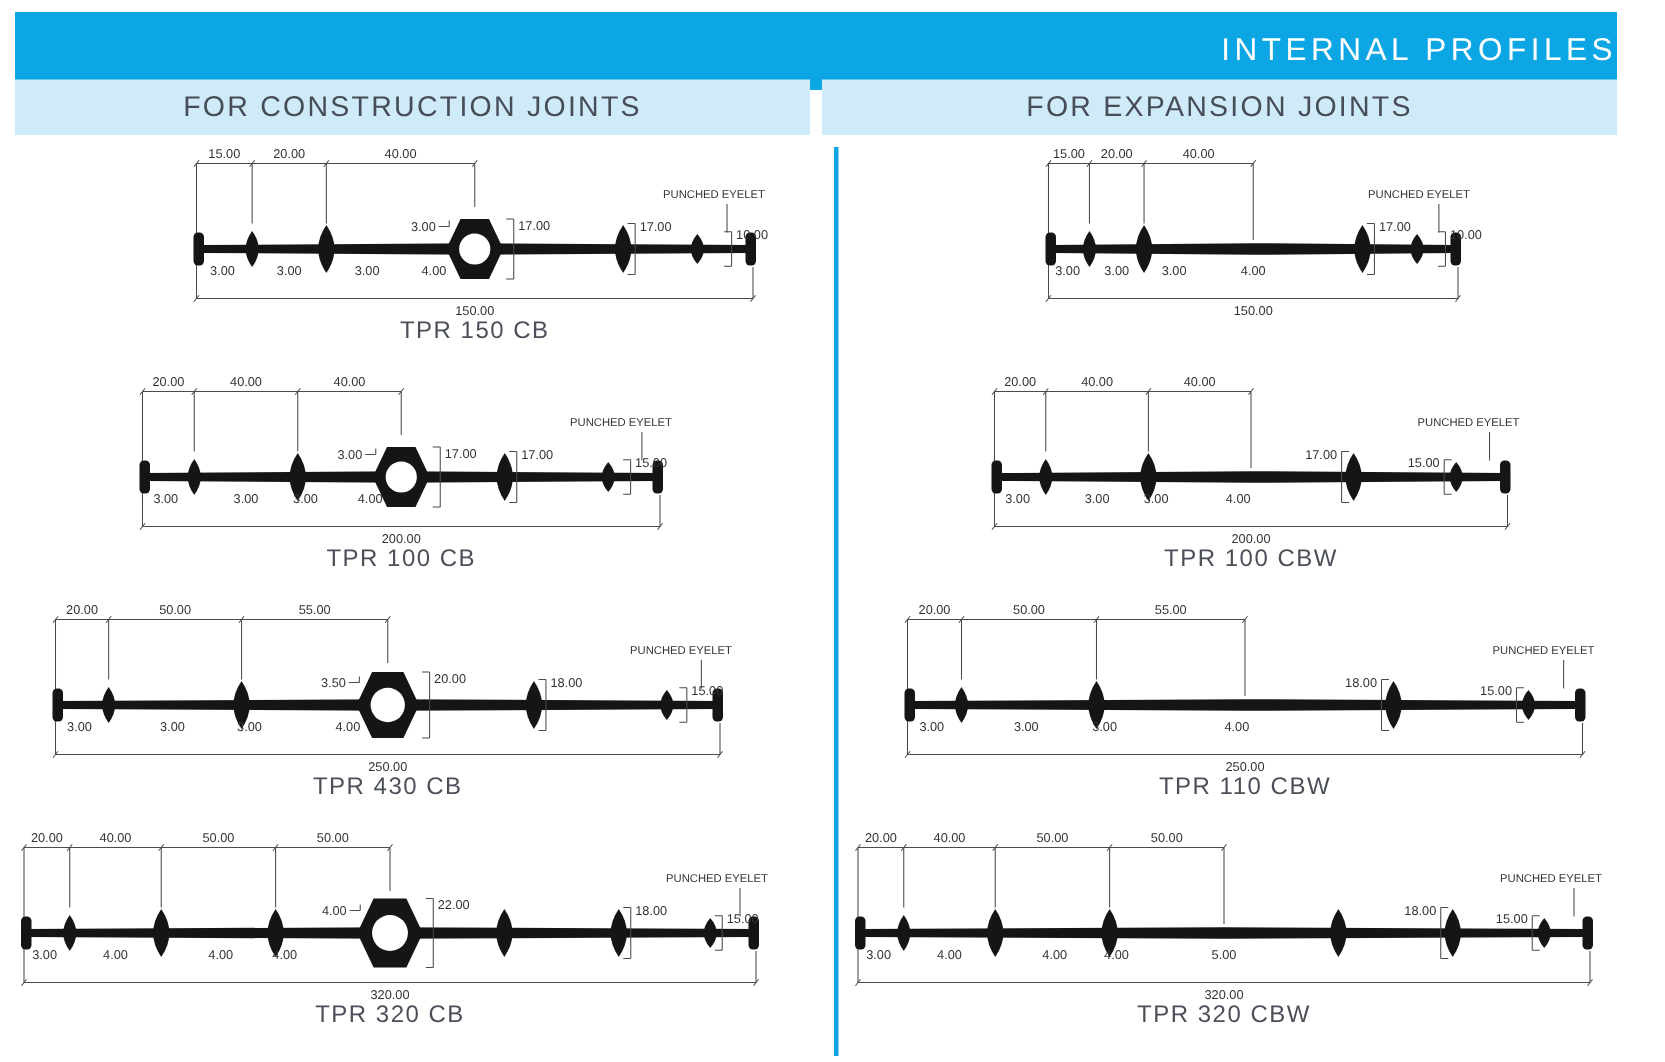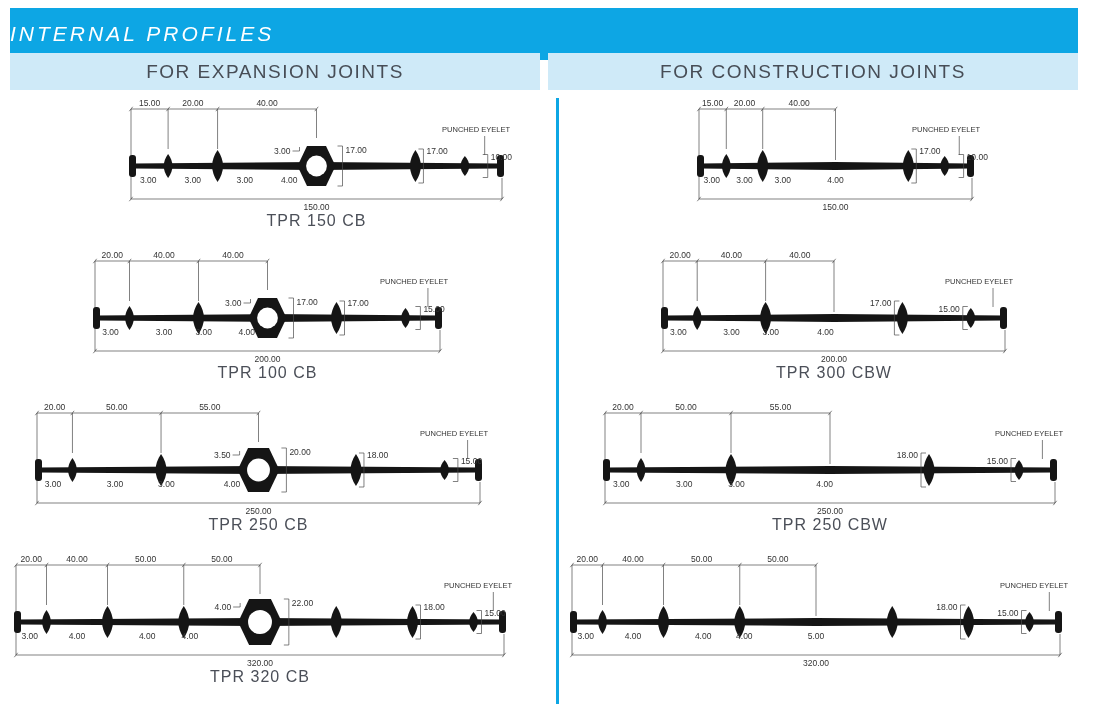--- a/index.html
+++ b/index.html
@@ -6,21 +6,21 @@
     --accent:#0da6e4; --band:#cfeaf8; --ink:#151515; --dimline:#4a4a4a;
     --title:#4b4f58; --bannertext:#ffffff; --dimtext:#333333;
   }
   html,body{margin:0;padding:0;}
   body{
     width:1110px;height:708px;background:#ffffff;position:relative;overflow:hidden;
     font-family:"Liberation Sans",sans-serif;
   }
   .banner{
     position:absolute;left:10px;top:8px;width:1068px;height:52px;background:var(--accent);
-    display:flex;align-items:center;justify-content:flex-start;font-style:italic;
+    display:flex;align-items:center;justify-content:flex-end;
   }
   .banner h1{
     margin:0;color:var(--bannertext);font-size:21px;font-weight:400;letter-spacing:3px;
   }
   .band{position:absolute;left:10px;top:53px;width:1068px;height:37px;display:flex;gap:8px;}
   .band .cell{
     flex:1;background:var(--band);display:flex;align-items:center;justify-content:center;
     font-size:19px;color:#474d56;letter-spacing:1.5px;font-weight:400;
   }
   .cols{position:absolute;left:10px;top:96px;display:flex;}
@@ -35,22 +35,22 @@
   svg{font-family:"Liberation Sans",sans-serif;}
 </style>
 </head>
 <body>
 
 <header class="banner">
   <h1>INTERNAL PROFILES</h1>
 </header>
 
 <div class="band">
+  <div class="cell">FOR CONSTRUCTION JOINTS</div>
   <div class="cell">FOR EXPANSION JOINTS</div>
-  <div class="cell">FOR CONSTRUCTION JOINTS</div>
 </div>
 
 <main class="cols">
   <section class="col" id="col0">
       <figure class="profile-fig">
         <svg viewBox="0 0 545 130" width="545" height="130">
           <line x1="121" y1="13" x2="306.5" y2="13" stroke="#4a4a4a" stroke-width="0.7"></line>
           <line x1="119.3" y1="15.2" x2="122.7" y2="10.8" stroke="#4a4a4a" stroke-width="0.7"></line>
           <line x1="121" y1="13" x2="121" y2="103" stroke="#4a4a4a" stroke-width="0.7"></line>
           <line x1="156.4" y1="15.2" x2="159.79999999999998" y2="10.8" stroke="#4a4a4a" stroke-width="0.7"></line>
@@ -195,21 +195,21 @@
           <line x1="447.876" y1="58.5" x2="442.876" y2="58.5" stroke="#4a4a4a" stroke-width="0.7"></line>
           <line x1="447.876" y1="81.5" x2="442.876" y2="81.5" stroke="#4a4a4a" stroke-width="0.7"></line>
           <text x="450.876" y="63.5" text-anchor="start" font-size="8.5" fill="#333333">15.00</text>
           <text x="42.948" y="87" text-anchor="middle" font-size="8.5" fill="#333333">3.00</text>
           <text x="104.968" y="87" text-anchor="middle" font-size="8.5" fill="#333333">3.00</text>
           <text x="156.356" y="87" text-anchor="middle" font-size="8.5" fill="#333333">3.00</text>
           <text x="221.92000000000002" y="87" text-anchor="middle" font-size="8.5" fill="#333333">4.00</text>
           <text x="478" y="36" text-anchor="end" font-size="7.5" fill="#333333">PUNCHED EYELET</text>
           <line x1="457.596" y1="40" x2="457.596" y2="59" stroke="#4a4a4a" stroke-width="0.7"></line>
         </svg>
-        <figcaption style="left: 248.5px;">TPR 250 CB</figcaption>
+        <figcaption style="left: 248.5px;">TPR 430 CB</figcaption>
       </figure>
       <figure class="profile-fig">
         <svg viewBox="0 0 545 130" width="545" height="130">
           <line x1="6" y1="13" x2="250" y2="13" stroke="#4a4a4a" stroke-width="0.7"></line>
           <line x1="4.3" y1="15.2" x2="7.7" y2="10.8" stroke="#4a4a4a" stroke-width="0.7"></line>
           <line x1="6" y1="13" x2="6" y2="103" stroke="#4a4a4a" stroke-width="0.7"></line>
           <line x1="34.8" y1="15.2" x2="38.2" y2="10.8" stroke="#4a4a4a" stroke-width="0.7"></line>
           <text x="21.25" y="9.5" text-anchor="middle" font-size="8.5" fill="#333333">20.00</text>
           <line x1="36.5" y1="13" x2="36.5" y2="53" stroke="#4a4a4a" stroke-width="0.7"></line>
           <line x1="95.8" y1="15.2" x2="99.2" y2="10.8" stroke="#4a4a4a" stroke-width="0.7"></line>
@@ -340,21 +340,21 @@
           <line x1="402.8" y1="58.5" x2="407.8" y2="58.5" stroke="#4a4a4a" stroke-width="0.7"></line>
           <line x1="402.8" y1="81.5" x2="407.8" y2="81.5" stroke="#4a4a4a" stroke-width="0.7"></line>
           <text x="399.8" y="63.5" text-anchor="end" font-size="8.5" fill="#333333">15.00</text>
           <text x="118.39" y="87" text-anchor="middle" font-size="8.5" fill="#333333">3.00</text>
           <text x="171.4" y="87" text-anchor="middle" font-size="8.5" fill="#333333">3.00</text>
           <text x="210.73000000000002" y="87" text-anchor="middle" font-size="8.5" fill="#333333">3.00</text>
           <text x="265.45" y="87" text-anchor="middle" font-size="8.5" fill="#333333">4.00</text>
           <text x="453" y="36" text-anchor="end" font-size="7.5" fill="#333333">PUNCHED EYELET</text>
           <line x1="433.03" y1="40" x2="433.03" y2="59" stroke="#4a4a4a" stroke-width="0.7"></line>
         </svg>
-        <figcaption style="left: 274px;">TPR 300 CBW</figcaption>
+        <figcaption style="left: 274px;">TPR 100 CBW</figcaption>
       </figure>
       <figure class="profile-fig">
         <svg viewBox="0 0 545 130" width="545" height="130">
           <line x1="45" y1="13" x2="270" y2="13" stroke="#4a4a4a" stroke-width="0.7"></line>
           <line x1="43.3" y1="15.2" x2="46.7" y2="10.8" stroke="#4a4a4a" stroke-width="0.7"></line>
           <line x1="45" y1="13" x2="45" y2="103" stroke="#4a4a4a" stroke-width="0.7"></line>
           <line x1="79.3" y1="15.2" x2="82.7" y2="10.8" stroke="#4a4a4a" stroke-width="0.7"></line>
           <text x="63" y="9.5" text-anchor="middle" font-size="8.5" fill="#333333">20.00</text>
           <line x1="81" y1="13" x2="81" y2="53" stroke="#4a4a4a" stroke-width="0.7"></line>
           <line x1="169.3" y1="15.2" x2="172.7" y2="10.8" stroke="#4a4a4a" stroke-width="0.7"></line>
@@ -383,21 +383,21 @@
           <line x1="451" y1="58.5" x2="456" y2="58.5" stroke="#4a4a4a" stroke-width="0.7"></line>
           <line x1="451" y1="81.5" x2="456" y2="81.5" stroke="#4a4a4a" stroke-width="0.7"></line>
           <text x="448" y="63.5" text-anchor="end" font-size="8.5" fill="#333333">15.00</text>
           <text x="61.2" y="87" text-anchor="middle" font-size="8.5" fill="#333333">3.00</text>
           <text x="124.2" y="87" text-anchor="middle" font-size="8.5" fill="#333333">3.00</text>
           <text x="176.4" y="87" text-anchor="middle" font-size="8.5" fill="#333333">3.00</text>
           <text x="264.6" y="87" text-anchor="middle" font-size="8.5" fill="#333333">4.00</text>
           <text x="503" y="36" text-anchor="end" font-size="7.5" fill="#333333">PUNCHED EYELET</text>
           <line x1="482.40000000000003" y1="40" x2="482.40000000000003" y2="59" stroke="#4a4a4a" stroke-width="0.7"></line>
         </svg>
-        <figcaption style="left: 270px;">TPR 250 CBW</figcaption>
+        <figcaption style="left: 270px;">TPR 110 CBW</figcaption>
       </figure>
       <figure class="profile-fig">
         <svg viewBox="0 0 545 130" width="545" height="130">
           <line x1="12" y1="13" x2="256" y2="13" stroke="#4a4a4a" stroke-width="0.7"></line>
           <line x1="10.3" y1="15.2" x2="13.7" y2="10.8" stroke="#4a4a4a" stroke-width="0.7"></line>
           <line x1="12" y1="13" x2="12" y2="103" stroke="#4a4a4a" stroke-width="0.7"></line>
           <line x1="40.8" y1="15.2" x2="44.2" y2="10.8" stroke="#4a4a4a" stroke-width="0.7"></line>
           <text x="27.25" y="9.5" text-anchor="middle" font-size="8.5" fill="#333333">20.00</text>
           <line x1="42.5" y1="13" x2="42.5" y2="53" stroke="#4a4a4a" stroke-width="0.7"></line>
           <line x1="101.8" y1="15.2" x2="105.2" y2="10.8" stroke="#4a4a4a" stroke-width="0.7"></line>
@@ -432,15 +432,16 @@
           <line x1="461.5" y1="81.5" x2="466.5" y2="81.5" stroke="#4a4a4a" stroke-width="0.7"></line>
           <text x="458.5" y="63.5" text-anchor="end" font-size="8.5" fill="#333333">15.00</text>
           <text x="25.725" y="87" text-anchor="middle" font-size="8.5" fill="#333333">3.00</text>
           <text x="73" y="87" text-anchor="middle" font-size="8.5" fill="#333333">4.00</text>
           <text x="143.15" y="87" text-anchor="middle" font-size="8.5" fill="#333333">4.00</text>
           <text x="184.325" y="87" text-anchor="middle" font-size="8.5" fill="#333333">4.00</text>
           <text x="256" y="87" text-anchor="middle" font-size="8.5" fill="#333333">5.00</text>
           <text x="508" y="36" text-anchor="end" font-size="7.5" fill="#333333">PUNCHED EYELET</text>
           <line x1="489.325" y1="40" x2="489.325" y2="59" stroke="#4a4a4a" stroke-width="0.7"></line>
         </svg>
+        <figcaption style="left: 256px;">TPR 320 CBW</figcaption>
       </figure>
     </section>
 </main>
 
 </body></html>

